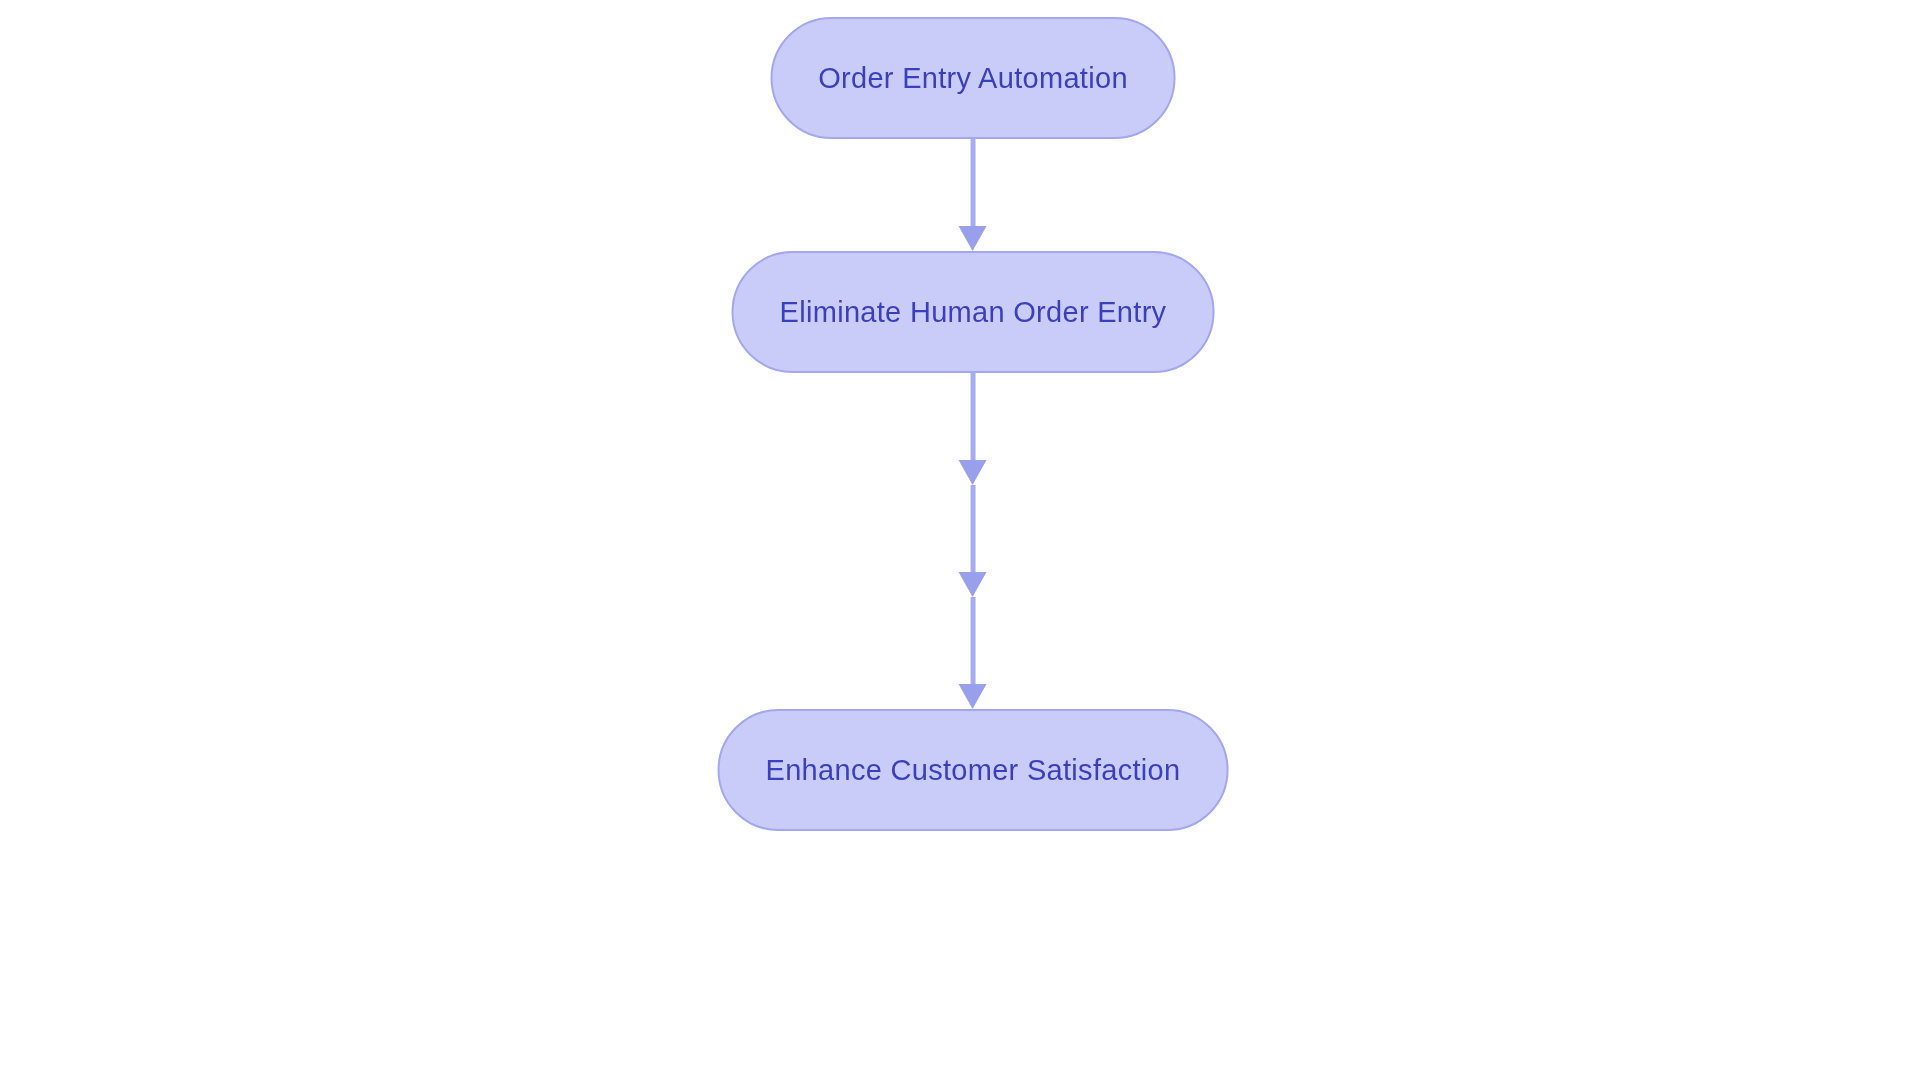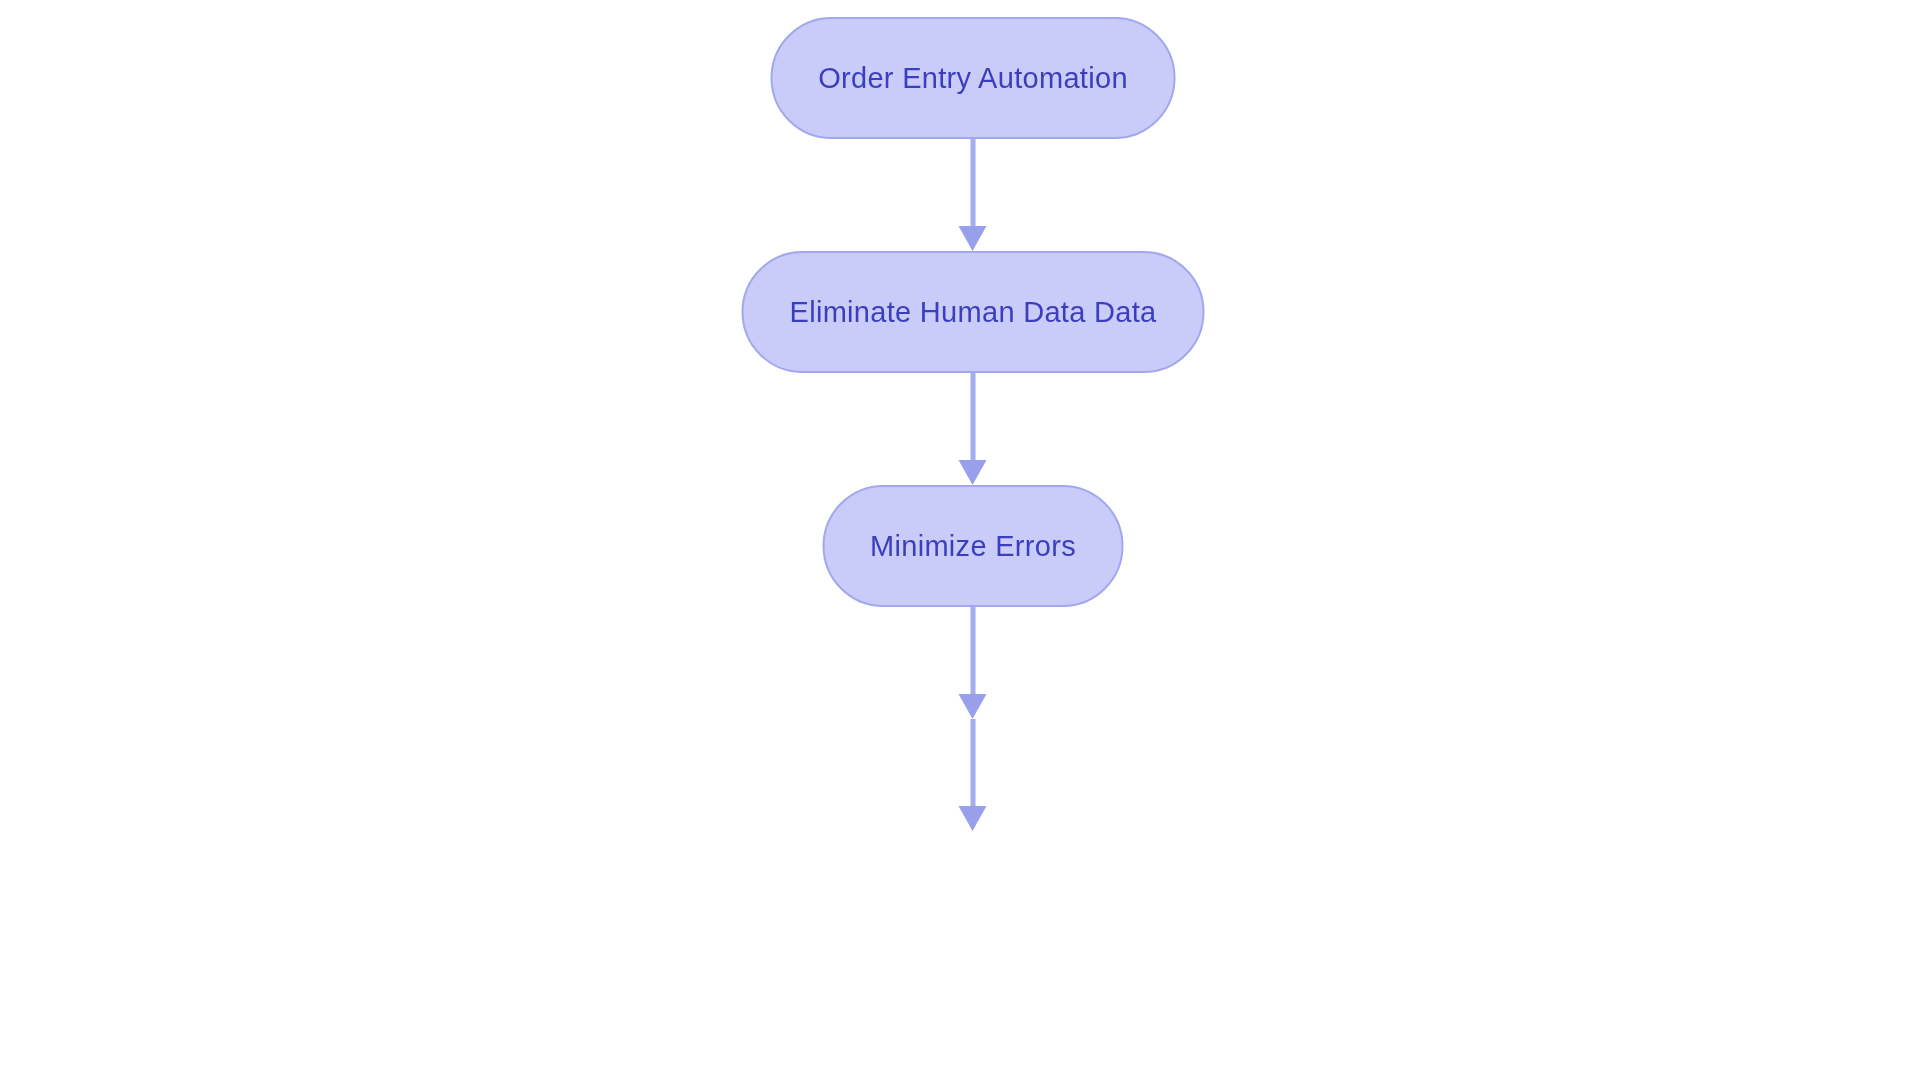--- a/index.html
+++ b/index.html
@@ -79,38 +79,38 @@
     <div class="node">
       <span class="node-label">Order Entry Automation</span>
     </div>
 
     <div class="arrow">
       <div class="arrow-line"></div>
       <div class="arrow-head"></div>
     </div>
 
     <div class="node">
-      <span class="node-label">Eliminate Human Data Data</span>
-    </div>
-
-    <div class="arrow">
-      <div class="arrow-line"></div>
-      <div class="arrow-head"></div>
-    </div>
-
-    <div class="node">
-      <span class="node-label">Minimize Errors</span>
+      <span class="node-label">Eliminate Human Order Entry</span>
     </div>
 
     <div class="arrow">
       <div class="arrow-line"></div>
       <div class="arrow-head"></div>
     </div>
 
 
     <div class="arrow">
       <div class="arrow-line"></div>
       <div class="arrow-head"></div>
     </div>
 
 
+    <div class="arrow">
+      <div class="arrow-line"></div>
+      <div class="arrow-head"></div>
+    </div>
+
+    <div class="node">
+      <span class="node-label">Enhance Customer Satisfaction</span>
+    </div>
+
   </div>
 </div>
 
 </body></html>

